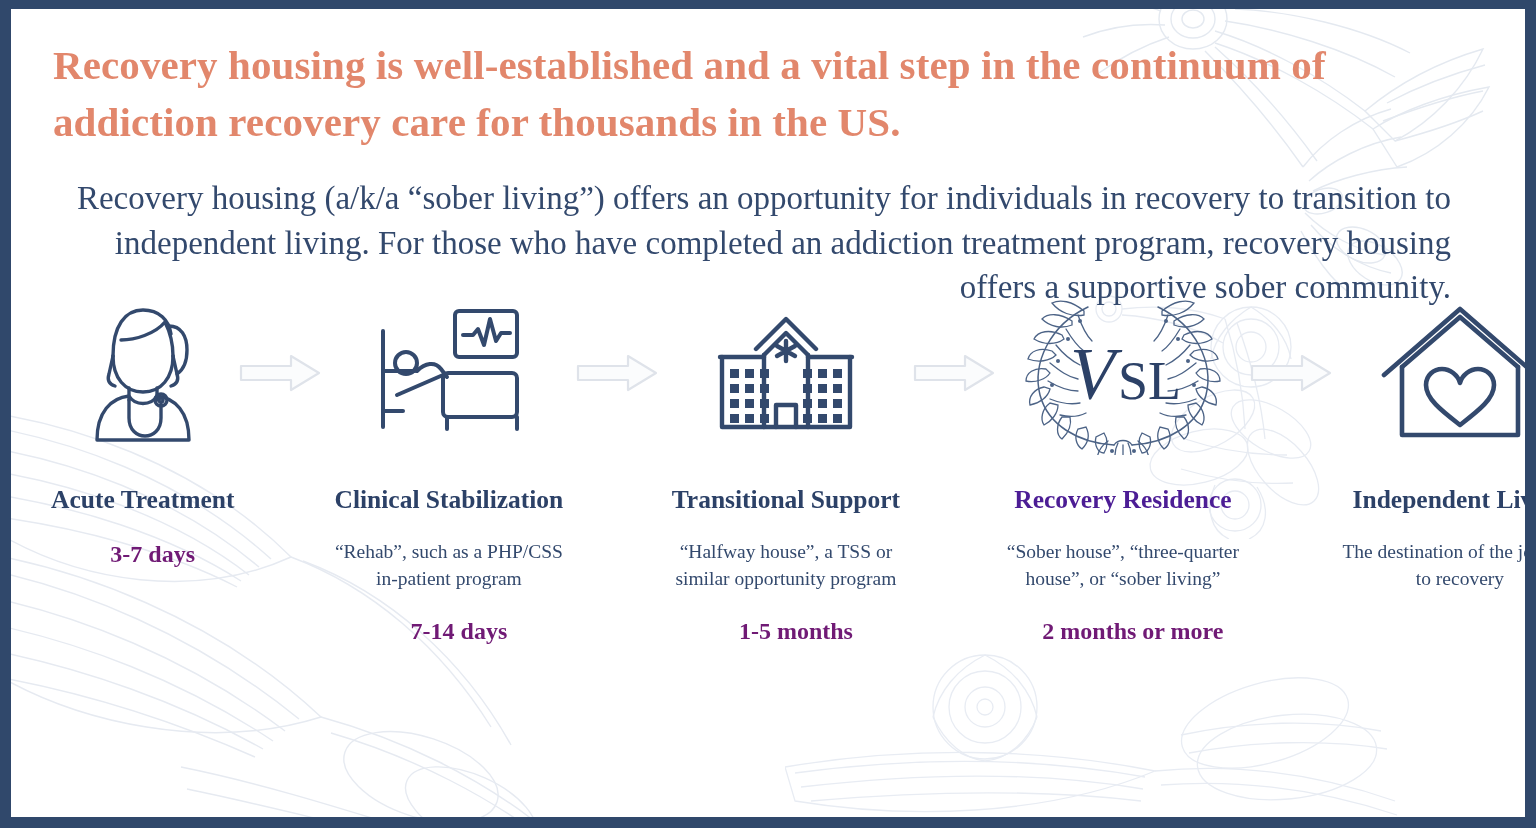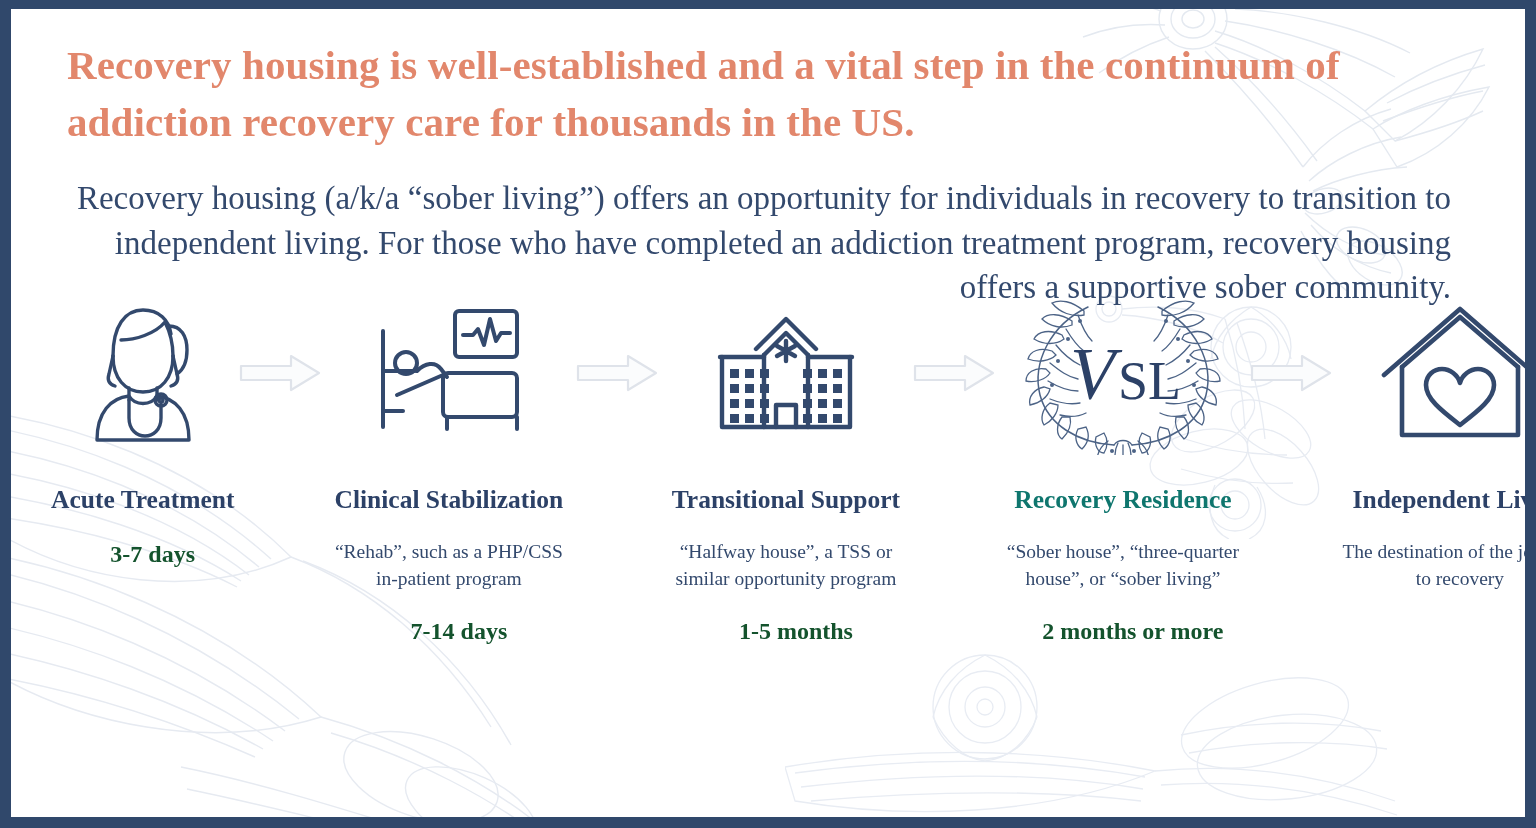--- a/index.html
+++ b/index.html
@@ -40,21 +40,21 @@
   .wm-tr { top: -18px; right: -10px; }
   .wm-bl { bottom: -30px; left: -60px; }
   .wm-br { bottom: -40px; right: 120px; }
   .wm-mr { top: 270px; right: 130px; }
 
   
   .content { position: relative; z-index: 2; }
 
   #headline {
     position: absolute;
-    left: 56px;
+    left: 42px;
     top: 28px;
     width: 1290px;
     color: #E2876C;
     font-family: "Liberation Serif", serif;
     font-weight: bold;
     font-size: 41px;
     line-height: 1.38;
     letter-spacing: 0.1px;
   }
 
@@ -95,34 +95,34 @@
   }
   .stage-title {
     font-family: Liberation Serif, serif;
     font-weight: bold;
     font-size: 25.5px;
     color: #2c4167;
     margin-top: 35px;
     white-space: nowrap;
     text-align: center;
   }
-  .stage-title.accent { color: #0f766e; }
+  .stage-title.accent { color: #4c1d95; }
   .stage-desc {
     font-family: "Liberation Serif", serif;
     font-size: 19.5px;
     color: #33496d;
     line-height: 1.37;
     margin-top: 24px;
     width: 250px;
   }
   .stage-dur {
     font-family: "Liberation Serif", serif;
     font-weight: bold;
     font-size: 24px;
-    color: #14532d;
+    color: #701a75;
     margin-top: 26px;
     white-space: nowrap;
     min-height: 28px;
     margin-left: 20px;
   }
 
   .arrow-slot {
     height: 155px;
     display: flex;
     align-items: center;

